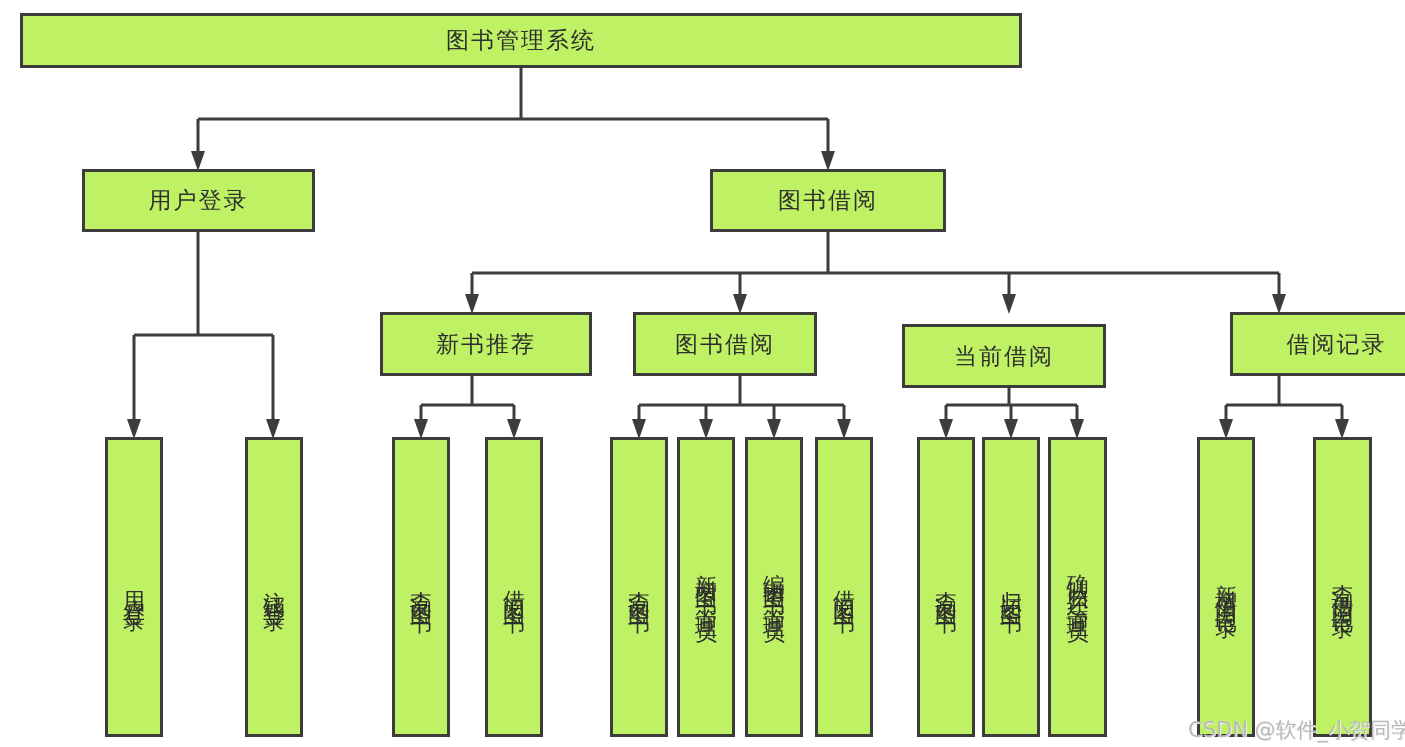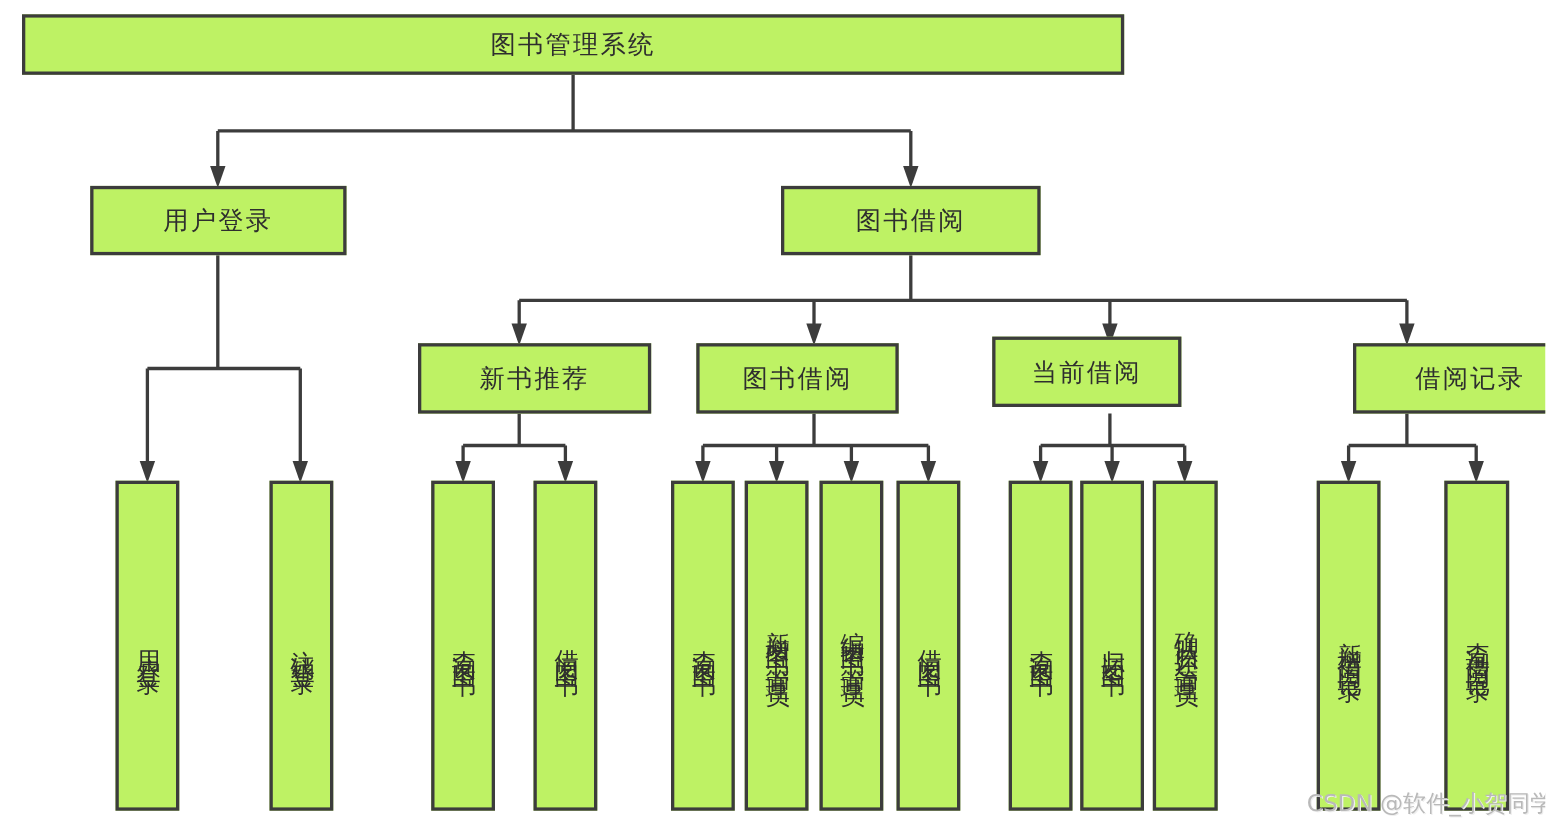--- a/index.html
+++ b/index.html
@@ -114,21 +114,21 @@
   <div class="box h" style="left:710px; top:169px; width:236px; height:63px">
     <span>图书借阅</span>
   </div>
 
   <div class="box h" style="left:380px; top:312px; width:212px; height:64px">
     <span>新书推荐</span>
   </div>
   <div class="box h" style="left:633px; top:312px; width:184px; height:64px">
     <span>图书借阅</span>
   </div>
-  <div class="box h" style="left:902px; top:306px; width:172px; height:64px">
+  <div class="box h" style="left:902px; top:324px; width:204px; height:64px">
     <span>当前借阅</span>
   </div>
   <div class="box h" style="left:1230px; top:312px; width:213px; height:64px">
     <span>借阅记录</span>
   </div>
 
   <div class="box v" style="left:105px; top:437px; width:58px; height:300px">
     <span>用户登录</span>
   </div>
   <div class="box v" style="left:245px; top:437px; width:58px; height:300px">

